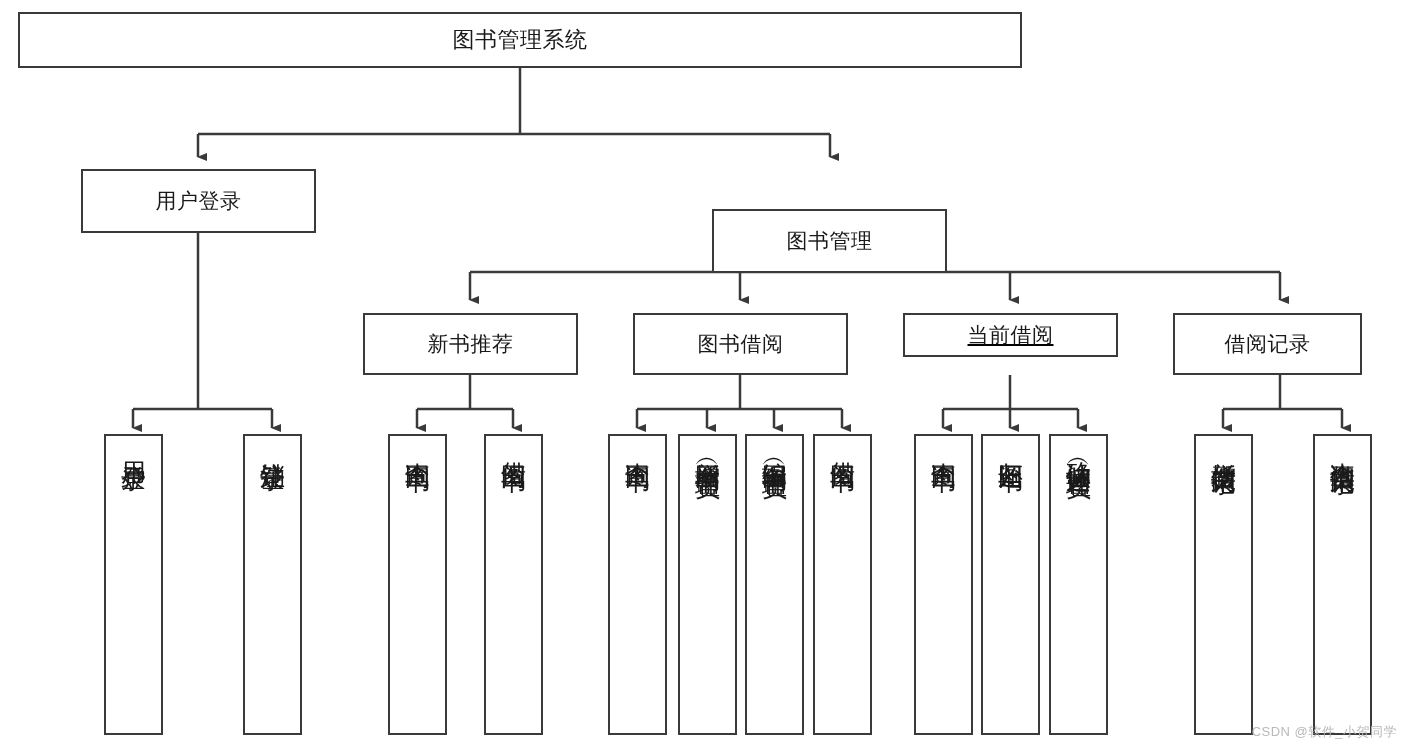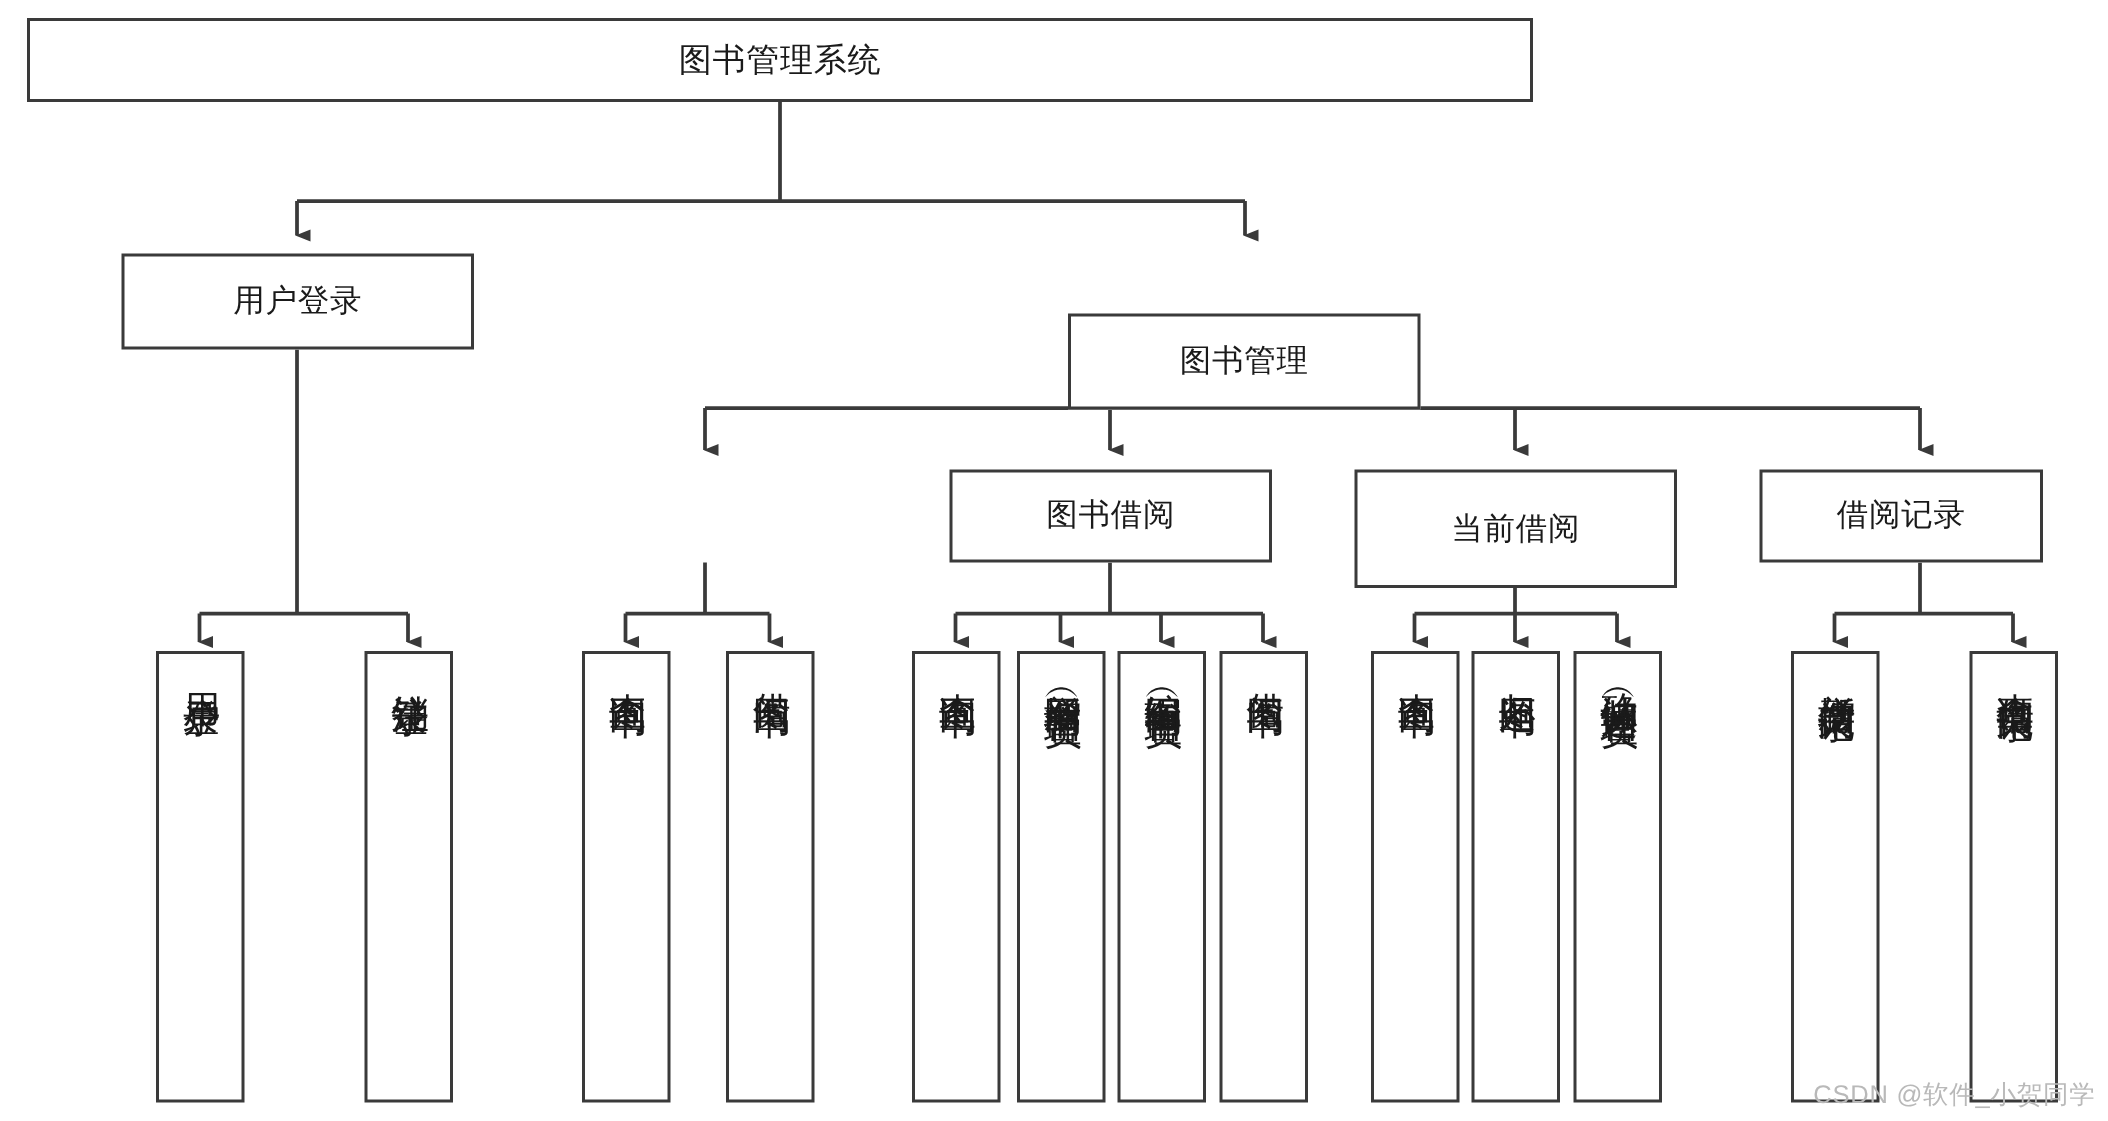--- a/index.html
+++ b/index.html
@@ -58,21 +58,21 @@
     font-size: 25px;
     color: #1a1a1a;
     line-height: 1.08;
     letter-spacing: 2px;
     white-space: nowrap;
   }
   .watermark {
     position: absolute;
     right: 8px;
     bottom: 6px;
-    font-size: 17px;
+    font-size: 13px;
     color: #b9b9b9;
     white-space: nowrap;
     pointer-events: none;
     letter-spacing: 0.5px;
   }
 </style>
 </head>
 <body>
 
 <div id="diagram-root">
@@ -143,24 +143,27 @@
     <span class="node-label-h">图书管理系统</span>
   </div>
 
   <div class="node-box" style="left:81px; top:169px; width:235px; height:64px;">
     <span class="node-label-h">用户登录</span>
   </div>
   <div class="node-box" style="left:712px; top:169px; width:235px; height:64px;margin-top:40px;">
     <span class="node-label-h">图书管理</span>
   </div>
 
+  <div class="node-box" style="left:363px; top:313px; width:215px; height:62px;">
+    <span class="node-label-h">新书推荐</span>
+  </div>
   <div class="node-box" style="left:633px; top:313px; width:215px; height:62px;align-items:center;">
     <span class="node-label-h">图书借阅</span>
   </div>
-  <div class="node-box" style="left:903px; top:313px; width:215px; height:79px;">
+  <div class="node-box" style="left:903px; top:313px; width:215px; height:44px;text-decoration:underline;">
     <span class="node-label-h">当前借阅</span>
   </div>
   <div class="node-box" style="left:1173px; top:313px; width:189px; height:62px;">
     <span class="node-label-h">借阅记录</span>
   </div>
 
   <div class="node-box leaf" style="left:104px; top:434px; width:59px; height:301px;">
     <span class="node-label-v">用户登录</span>
   </div>
   <div class="node-box leaf" style="left:243px; top:434px; width:59px; height:301px;">

